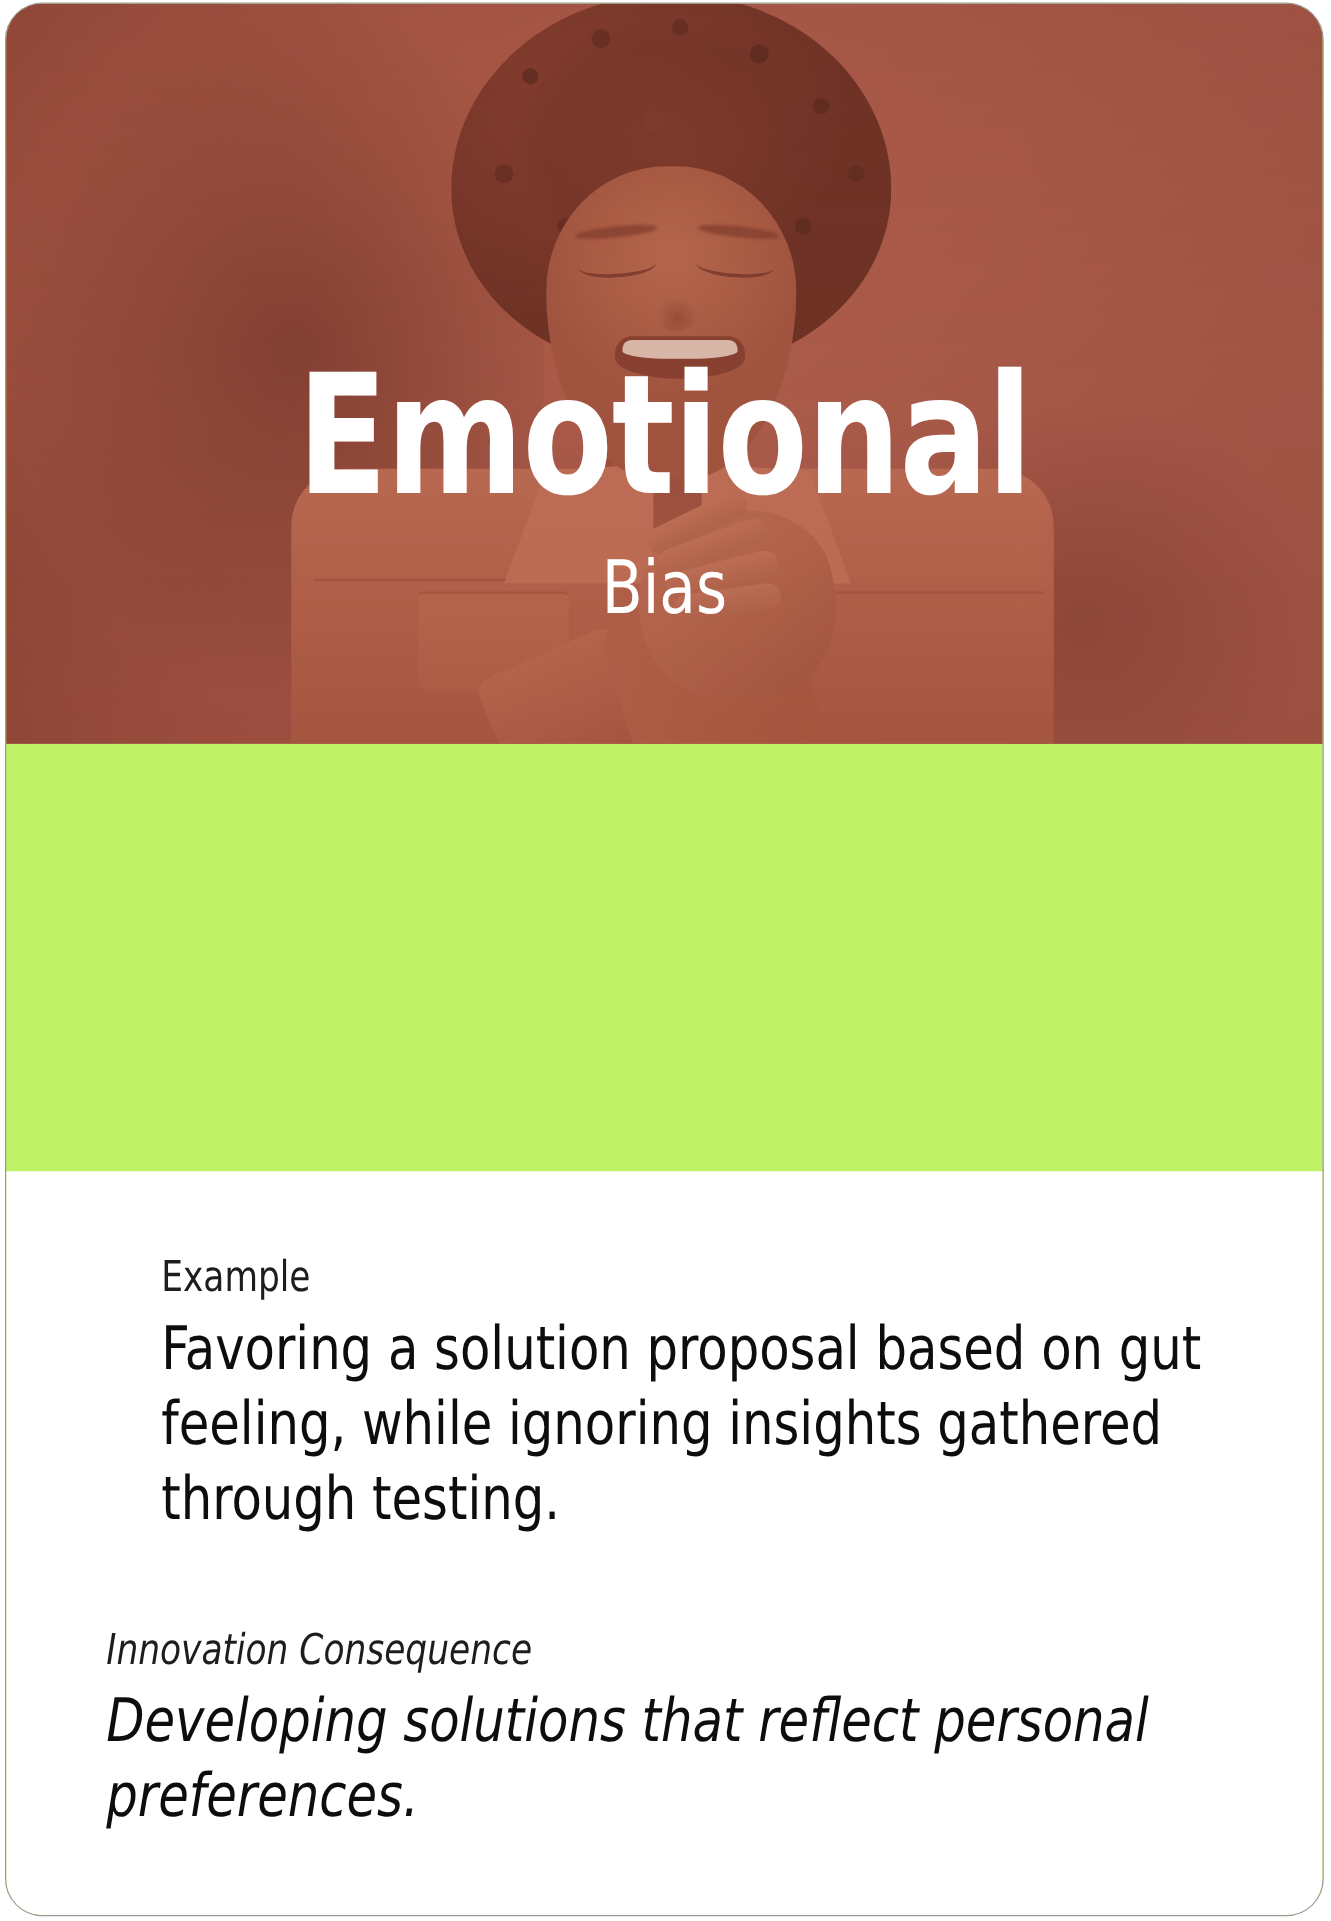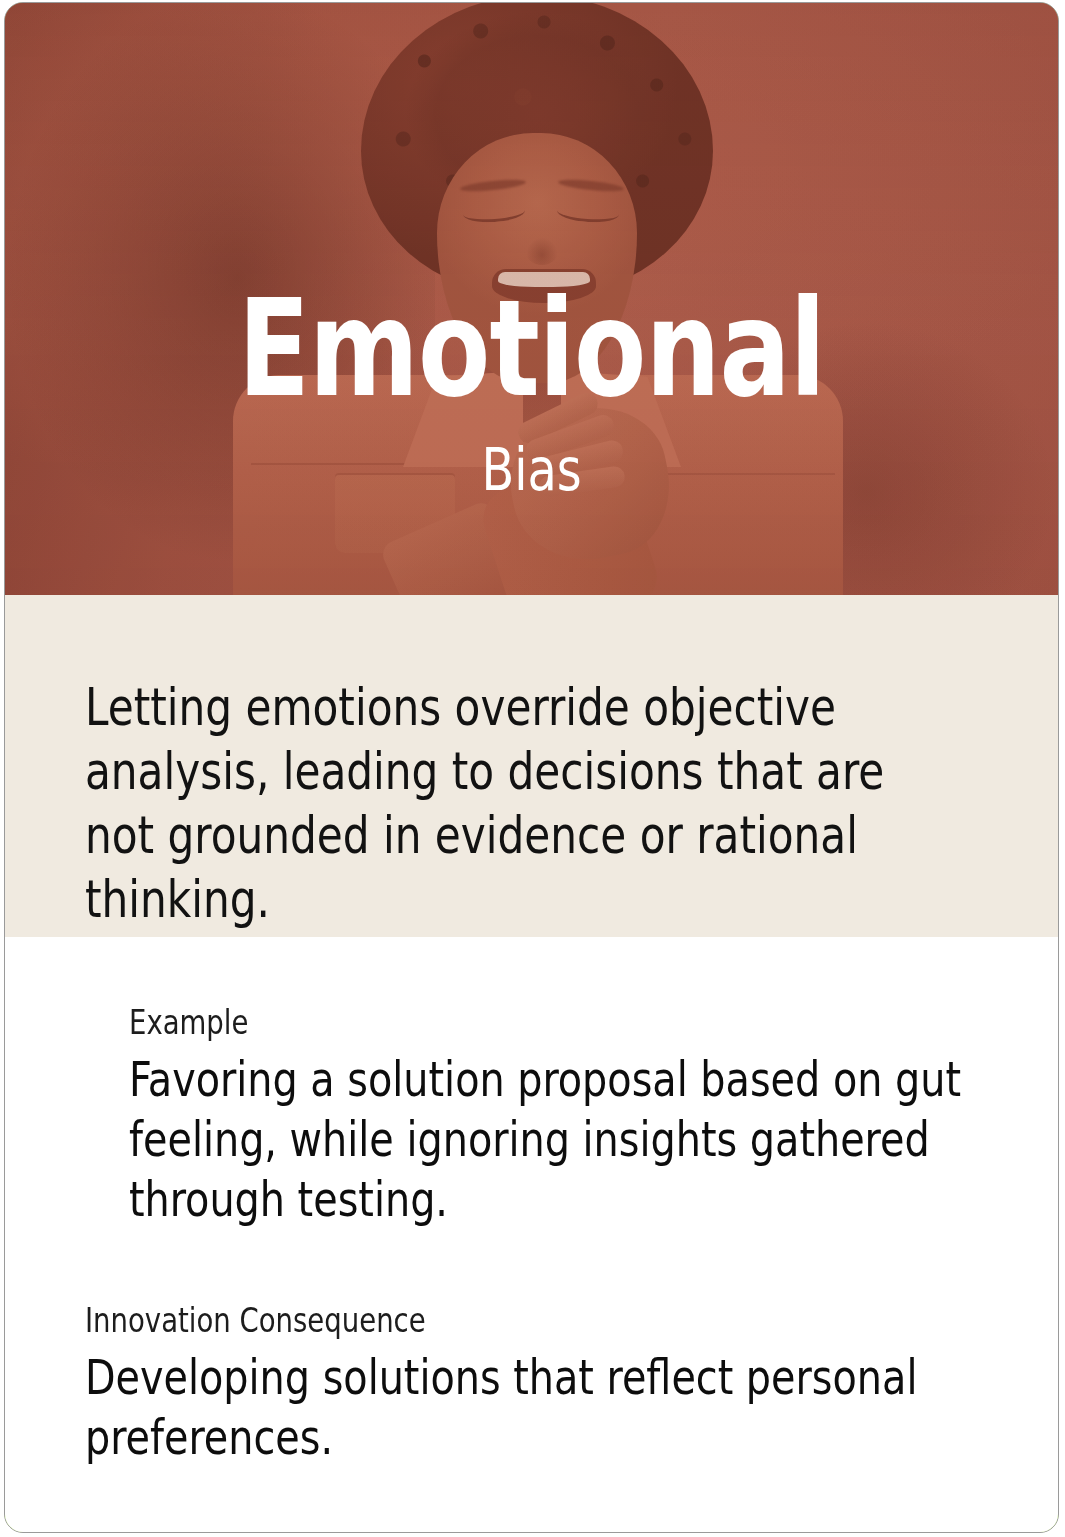--- a/index.html
+++ b/index.html
@@ -14,21 +14,21 @@
     overflow: hidden;
     font-family: "DejaVu Sans Condensed", "Liberation Sans Narrow", "Liberation Sans", sans-serif;
   }
 
   .card {
     position: absolute;
     left: 4px;
     top: 2px;
     width: 1055px;
     height: 1531px;
-    border-radius: 19px;
+    border-radius: 30px;
     border: 1.5px solid #9a9a9a;
     box-sizing: border-box;
     overflow: hidden;
     background: #bef264;
   }
 
   
   .hero {
     position: absolute;
     left: 0;
@@ -333,21 +333,21 @@
     position: absolute;
     left: 0;
     top: 934px;
     width: 100%;
     bottom: 0;
     background: #ffffff;
   }
 
   .block { position: absolute; left: 80px; width: 920px; }
   .block-example { top: 66px; margin-left: 44px; }
-  .block-consequence { top: 364px; }
+  .block-consequence { top: 364px; font-style: italic; }
 
   .block-label {
     color: #1d1d1d;
     font-size: 34px;
     font-weight: 300;
     line-height: 38px;
     margin: 0 0 8px 0;
     font-family: "DejaVu Sans Condensed", "Liberation Sans Narrow", "Liberation Sans", sans-serif;
     font-stretch: condensed;
     transform: scaleX(0.9);
@@ -413,23 +413,20 @@
       <div class="duotone"></div>
       <div class="duotone-lift"></div>
     </div>
 
     <div class="hero-text">
       <div class="hero-title">Emotional</div>
       <div class="hero-sub">Bias</div>
     </div>
   </div>
 
-  <div class="desc-band">
-    <div class="desc-text">Letting emotions override objective analysis, leading to decisions that are not grounded in evidence or rational thinking.</div>
-  </div>
 
   <div class="body-area">
 
     <div class="block block-example">
       <p class="block-label">Example</p>
       <p class="block-body">Favoring a solution proposal based on gut feeling, while ignoring insights gathered through testing.</p>
     </div>
 
     <div class="block block-consequence">
       <p class="block-label">Innovation Consequence</p>

